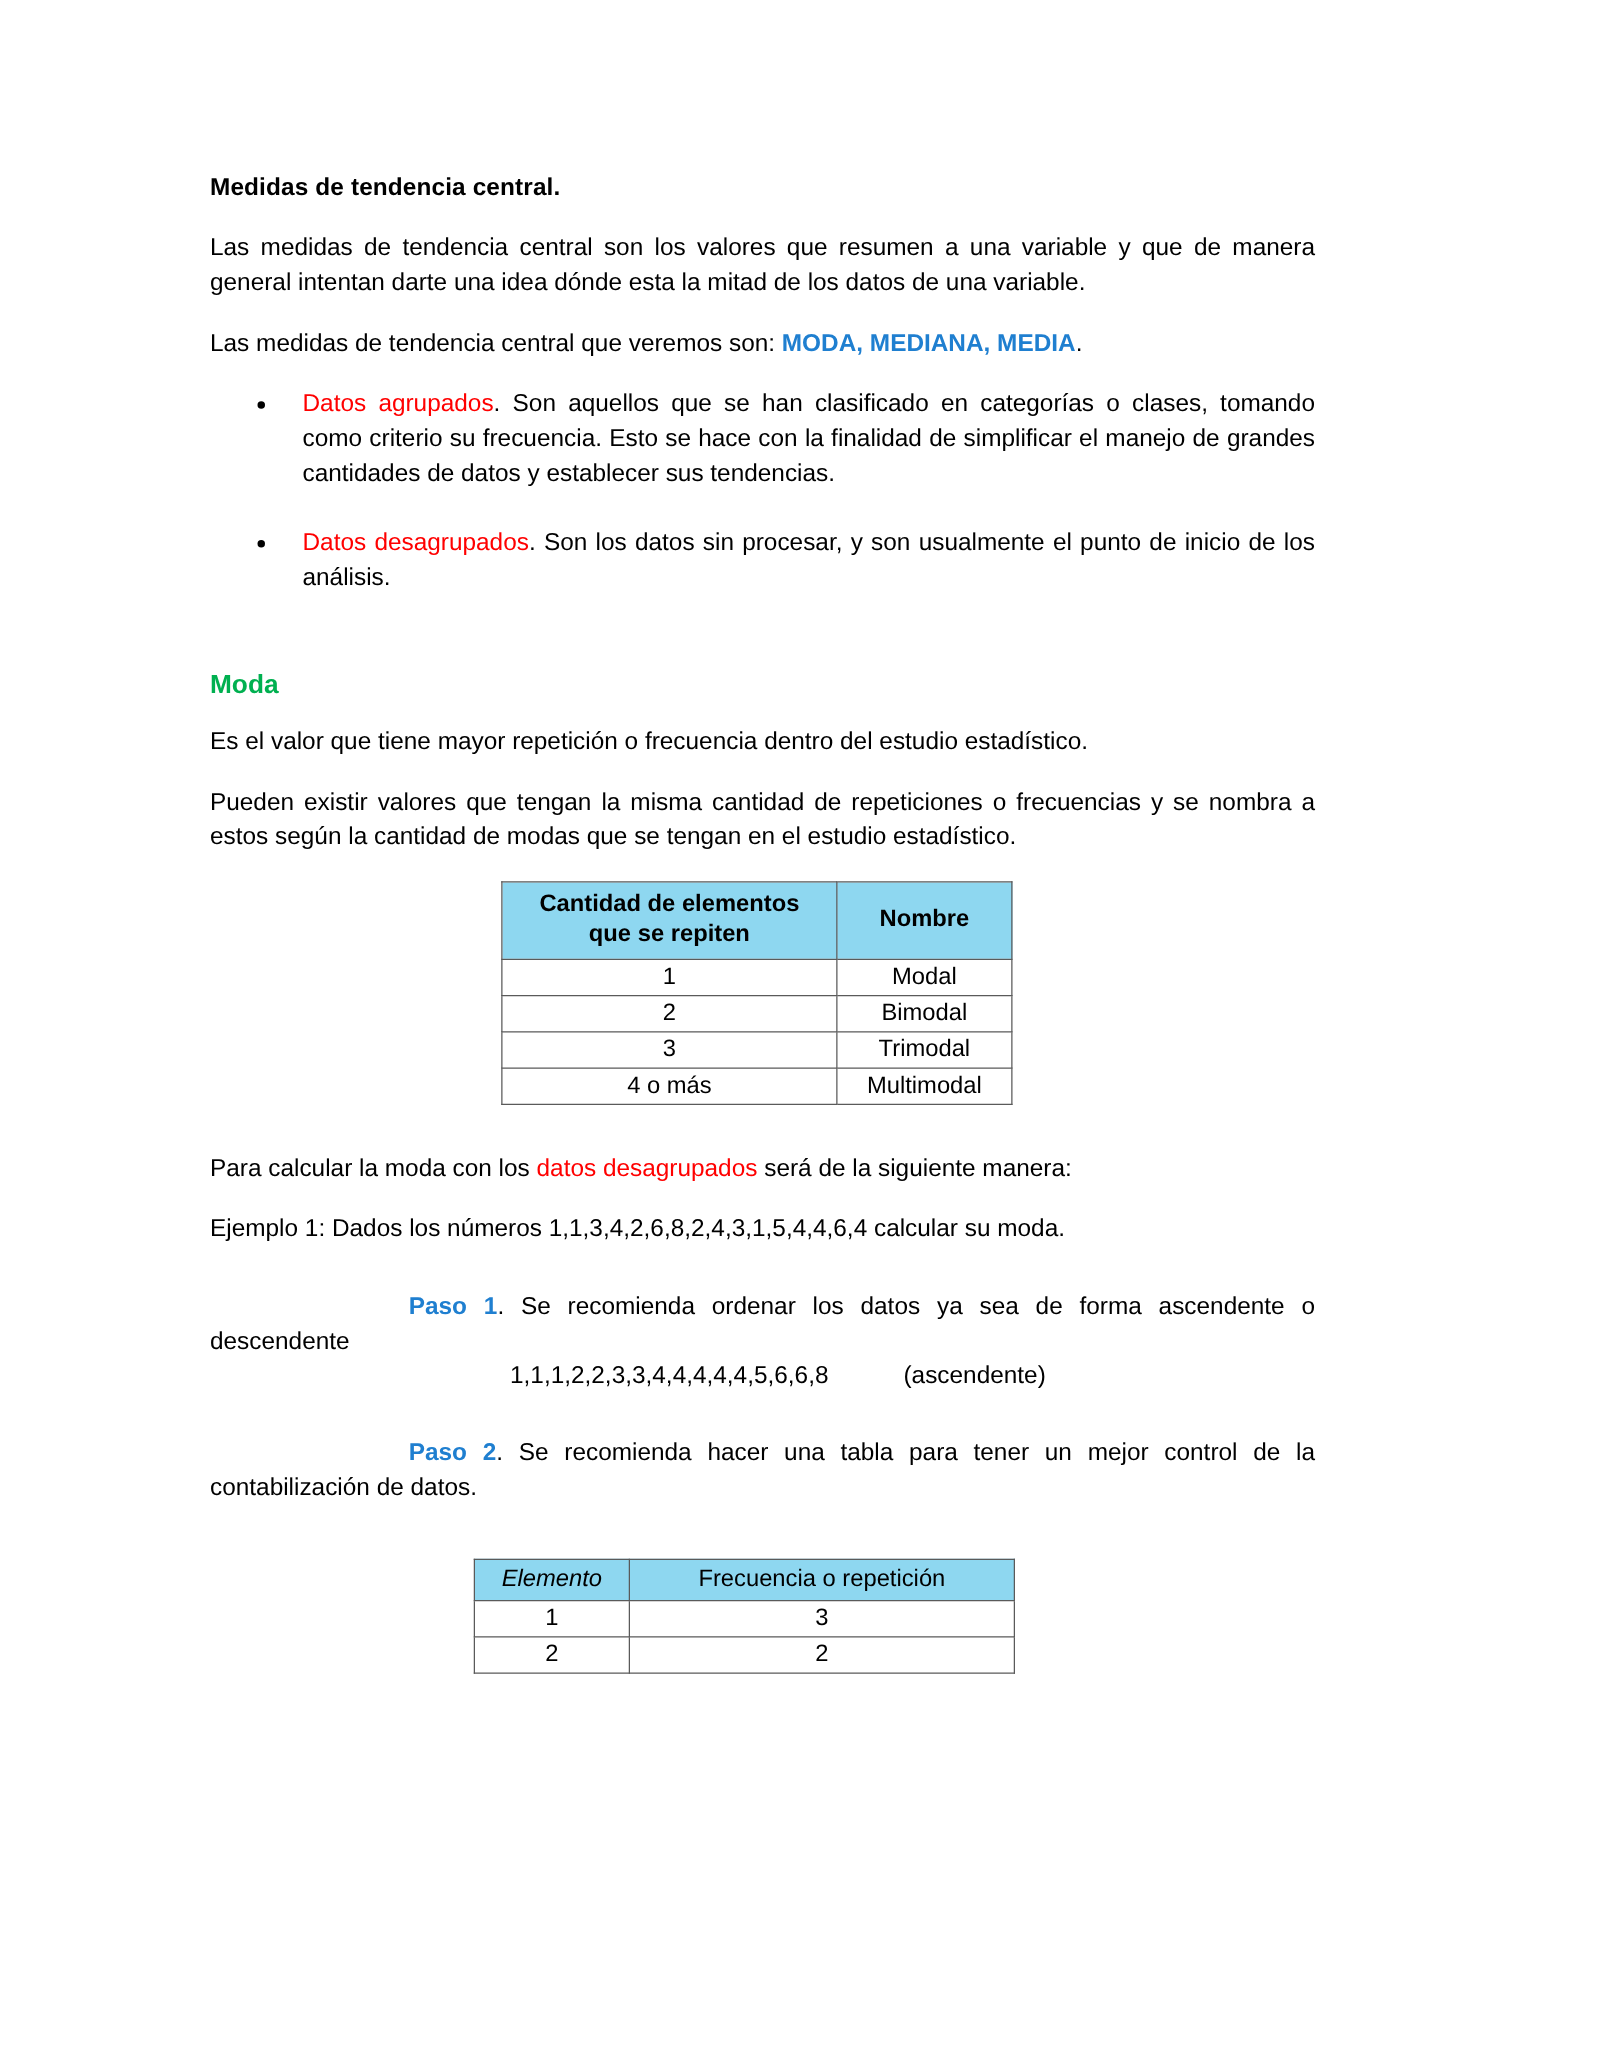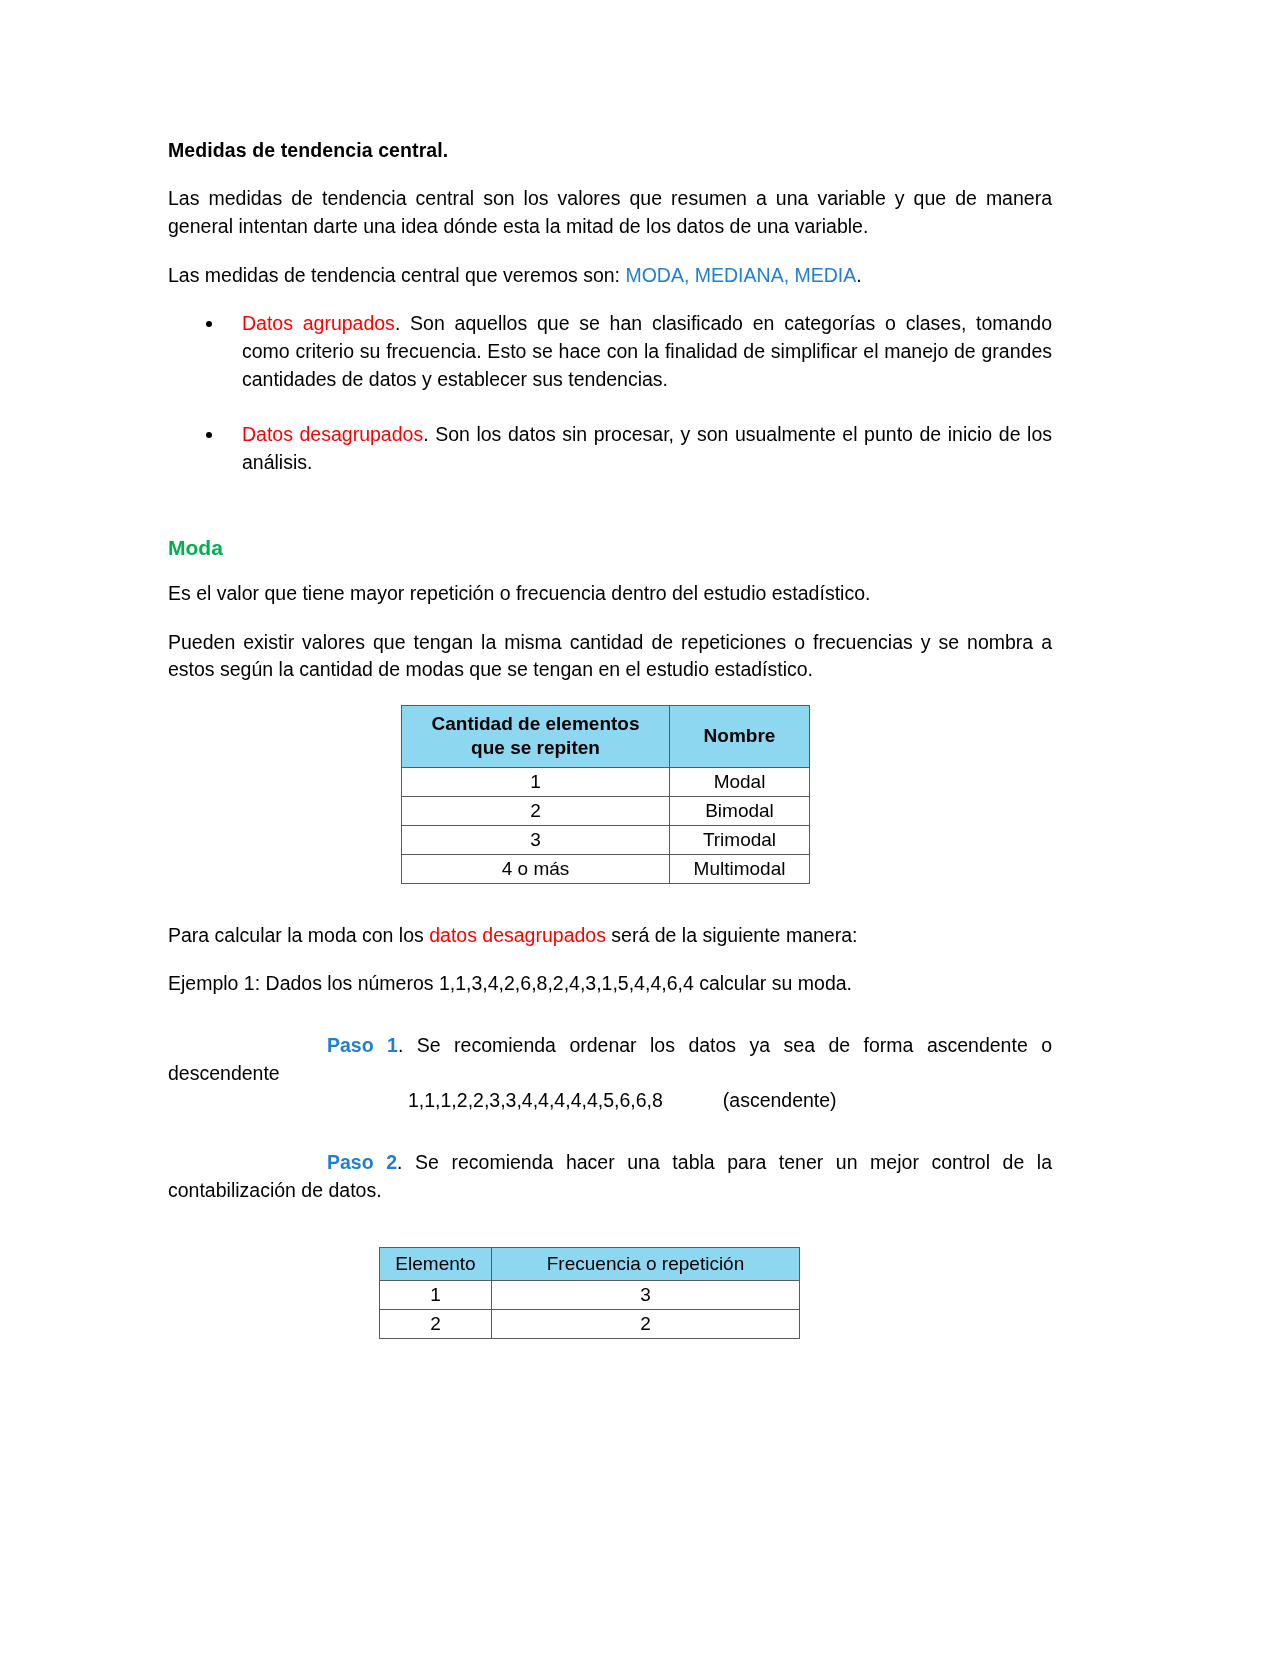--- a/index.html
+++ b/index.html
@@ -28,21 +28,21 @@
     letter-spacing: 0.1px;
   }
   p.para {
     font-size: 19.5px;
     line-height: 1.42;
     margin: 0 0 21px 0;
     text-align: justify;
     text-justify: inter-word;
   }
 
-  .blue { color: #1F7FD0; font-weight: normal; }
+  .blue { color: #1F7FD0; font-weight: bold; }
   .blue-step { color: #1F7FD0; font-weight: bold; }
   .red { color: #FF0000; }
   .bold { font-weight: normal; margin-top: 36px; }
 
   h2.moda {
     color: #00B050;
     font-size: 21px;
     font-weight: bold;
     margin: 58px 0 20px 0;
     line-height: 1.2;
@@ -90,21 +90,21 @@
     background: #8ED7F0;
     font-weight: bold;
     line-height: 1.28;
     padding: 6px 10px;
   }
   table.t1 .col-a { width: 268px; text-align: center; }
   table.t1 .col-b { width: 140px; }
   table.t1 tbody td { height: 29px; }
 
   table.t2 thead th { font-weight: normal; font-size: 19px; padding: 4px 10px; }
-  table.t2 .col-a { width: 112px; }
+  table.t2 .col-a { width: 124px; font-style: italic; }
   table.t2 .col-b { width: 308px; }
   table.t2 tbody td { height: 27px; }
 
   .indent-1 { margin-left: 112px; }
   .para-step {
     font-size: 19.5px;
     line-height: 1.42;
     text-align: justify;
     margin: 0;
   }

